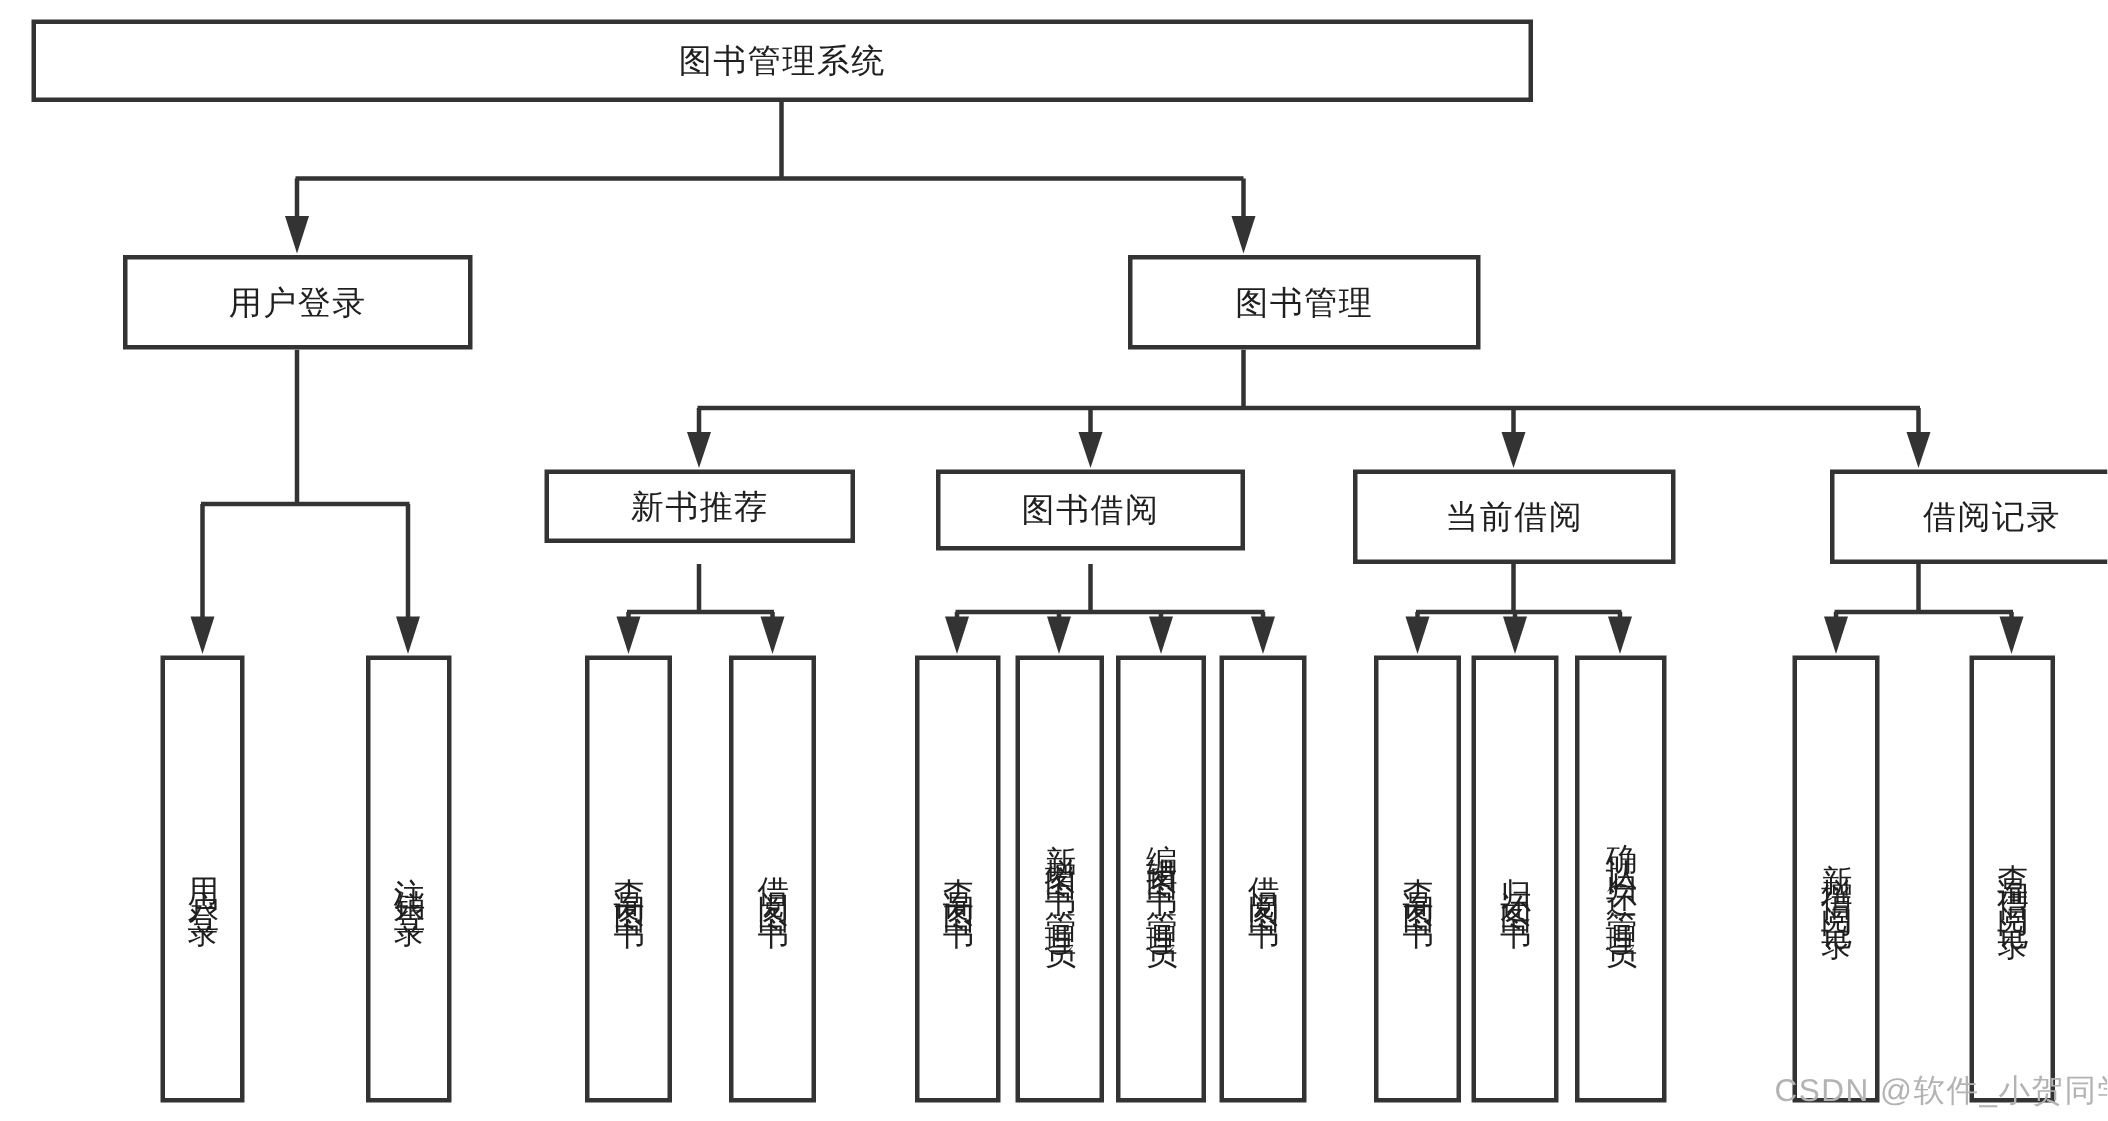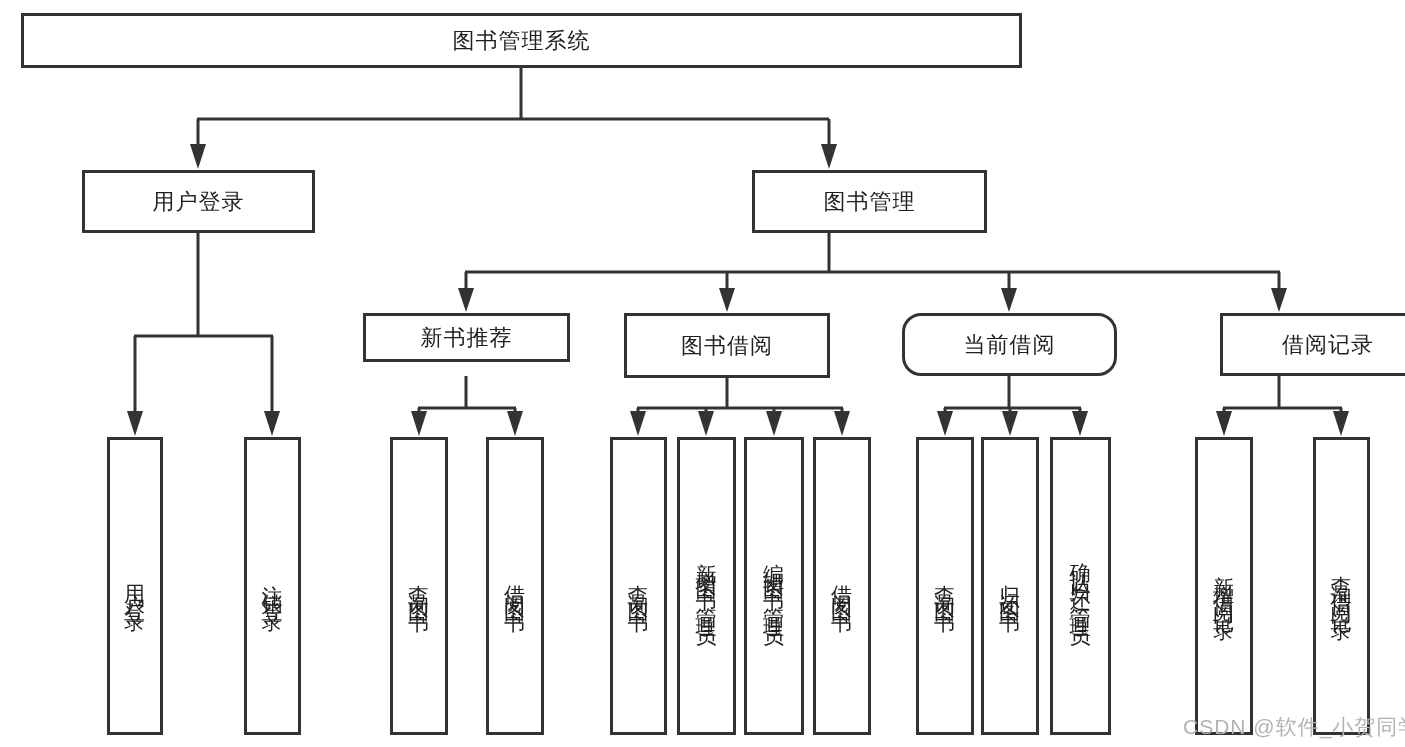--- a/index.html
+++ b/index.html
@@ -57,22 +57,22 @@
     color: #b3b3b3;
     letter-spacing: 1px;
     white-space: nowrap;
     z-index: 5;
   }
   
   #n-root   { left: 21px;  top: 13px;  width: 1001px; height: 55px; }
   #n-login  { left: 82px;  top: 170px; width: 233px;  height: 63px; }
   #n-mgmt   { left: 712px; top: 170px; width: 235px;  height: 63px; margin-left: 40px; }
   #n-newrec { left: 363px; top: 313px; width: 207px;  height: 49px; }
-  #n-borrow { left: 624px; top: 313px; width: 206px;  height: 65px; }
-  #n-currbr { left: 902px; top: 313px; width: 215px;  height: 63px; border-radius: 19px; }
+  #n-borrow { left: 624px; top: 313px; width: 206px;  height: 54px; }
+  #n-currbr { left: 902px; top: 313px; width: 215px;  height: 63px; }
   #n-record { left: 1220px;top: 313px; width: 216px;  height: 63px; }
   
   #lf-0  { left: 107px;  width: 56px; }
   #lf-1  { left: 244px;  width: 57px; }
   #lf-2  { left: 390px;  width: 58px; }
   #lf-3  { left: 486px;  width: 58px; }
   #lf-4  { left: 610px;  width: 57px; }
   #lf-5  { left: 677px;  width: 59px; }
   #lf-6  { left: 744px;  width: 60px; }
   #lf-7  { left: 813px;  width: 58px; }

